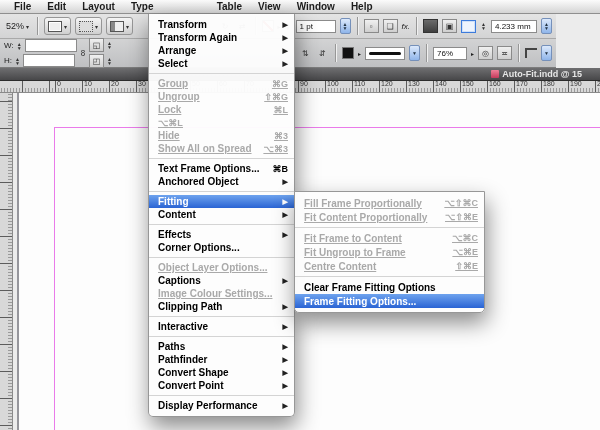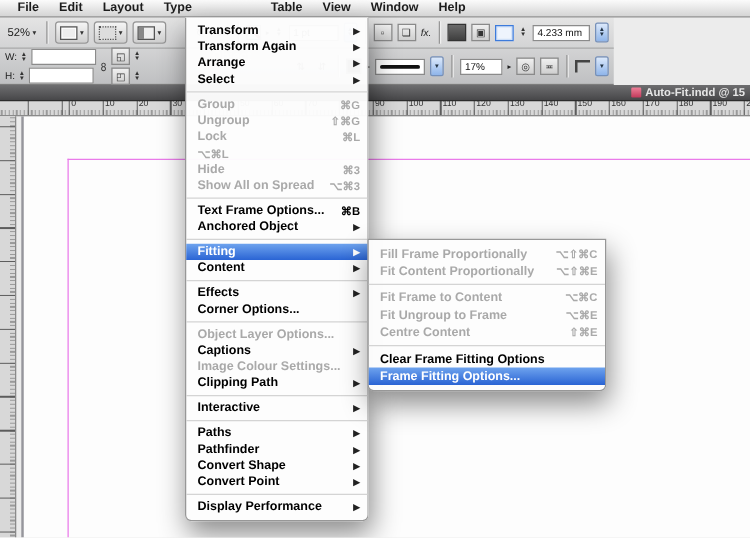--- a/index.html
+++ b/index.html
@@ -7,21 +7,21 @@
     font-family:"Liberation Sans",sans-serif;background:#ececec;-webkit-font-smoothing:antialiased;}
 
   
   #menubar{position:absolute;left:0;top:0;width:600px;height:14px;
     background:linear-gradient(#fbfbfb,#d4d4d4);border-bottom:1px solid #8f8f8f;
     display:flex;align-items:stretch;padding-left:6px;box-sizing:border-box;z-index:30;}
   .mb-item{font-size:10px;font-weight:bold;color:#1c1c1c;line-height:13px;padding:0 8px;cursor:default;}
   .mb-item.active{background:linear-gradient(#71a6f0,#2e68d4);color:#fff;margin-top:39px;}
 
   
-  #control-panel{position:absolute;left:0;top:14px;width:491px;height:54px;
+  #control-panel{position:absolute;left:0;top:14px;width:556px;height:54px;
     background:linear-gradient(#e4e4e4,#bfc0c2);border-bottom:1px solid #7c7c7c;box-sizing:border-box;z-index:5;}
   .tb-row{display:flex;align-items:center;gap:4px;padding:0 4px;box-sizing:border-box;}
   #tb-row-a{height:25px;border-bottom:1px solid #a9a9a9;}
   #tb-row-b{height:28px;}
   .flex1{flex:1;}
   .vsep{width:1px;height:18px;background:#979797;box-shadow:1px 0 0 #f0f0f0;margin:0 2px;}
   .zoom-ctl{display:flex;align-items:center;gap:2px;font-size:9px;color:#222;padding:1px 2px;}
   .da{font-size:6px;color:#333;}
   .tb-btn{display:flex;align-items:center;gap:2px;height:16px;padding:0 3px;border:1px solid #969696;border-radius:3px;
     background:linear-gradient(#f5f5f5,#cfcfcf);}
@@ -44,21 +44,21 @@
   .stack{display:flex;flex-direction:column;gap:2px;justify-content:center;}
   .hrow{display:flex;align-items:center;gap:2px;}
   .lab{font-size:8px;color:#222;}
   .line-thick{width:34px;height:3px;background:#111;border-radius:2px;}
   .chain{font-size:8px;color:#333;transform:scaleY(1.2);}
   .corner-ic{width:10px;height:8px;border-top:2px solid #444;border-left:2px solid #444;}
 
   
   #titlebar{position:absolute;left:0;top:68px;width:600px;height:12px;
     background:linear-gradient(#6e6e70,#474749);border-bottom:1px solid #2c2c2c;z-index:5;}
-  #title-wrap{position:absolute;right:0;top:0;height:12px;display:flex;align-items:center;gap:3px;padding-right:4px;}
+  #title-wrap{position:absolute;right:0;top:0;height:12px;display:flex;align-items:center;gap:3px;padding-right:18px;}
   #doc-icon{width:8px;height:8px;background:linear-gradient(#ef8099,#c23a5b);border-radius:1px;}
   #doc-title{font-size:9px;font-weight:bold;color:#e6e6e6;white-space:nowrap;}
 
   
   #hruler{position:absolute;left:0;top:80px;width:600px;height:13px;background:#d8d8d8;
     border-bottom:1px solid #8a8a8a;box-sizing:border-box;z-index:4;
     background-image:
       repeating-linear-gradient(90deg,#5c5c5c 0 1px,transparent 1px 27px),
       repeating-linear-gradient(90deg,#9a9a9a 0 1px,transparent 1px 3px);
     background-position:55px 0,55px bottom;background-size:auto 100%,auto 4px;background-repeat:repeat-x;}
@@ -80,21 +80,21 @@
   .menu-panel{position:absolute;background:rgba(253,253,253,0.97);border:1px solid #979797;
     box-shadow:2px 10px 22px rgba(0,0,0,0.45);box-sizing:border-box;padding:4px 0;z-index:40;}
   #object-menu{left:148px;top:14px;width:147px;border-top:none;border-radius:0 0 5px 5px;}
   #fitting-submenu{left:294px;top:191px;width:191px;border-radius:0 0 5px 5px;z-index:41;}
   .mi{display:flex;align-items:center;height:13px;font-size:10px;font-weight:bold;color:#000;
     padding:0 6px 0 9px;cursor:default;}
   #fitting-submenu .mi{height:14px;}
   .mi .lbl{flex:1;white-space:nowrap;overflow:hidden;}
   .mi .sc{font-size:9px;letter-spacing:0px;color:#000;}
   .mi .arrow{font-size:7px;color:#222;margin-left:6px;}
-  .mi.disabled,.mi.disabled .sc,.mi.disabled .arrow{color:#a9a9a9;}
+  .mi.disabled,.mi.disabled .sc,.mi.disabled .arrow{color:#a9a9a9;text-decoration:underline;}
   .mi.hl{background:linear-gradient(#6ea3ee,#2a64d4);color:#fff;align-items:center;}
   .mi.hl .sc,.mi.hl .arrow{color:#fff;}
   .msep{height:1px;background:#d4d4d4;margin:3px 0;}
 </style>
 </head>
 <body>
 
 <div id="screen">
 
   <div id="doc">
@@ -234,21 +234,21 @@
       <span class="swatch fill"></span>
       <span class="tri">▸</span>
       <div class="fld" style="width:40px;">
           <span class="line-thick"></span>
         </div>
       <span class="blue-btn">
           <span>▼</span>
         </span>
       <div class="vsep"></div>
       <div class="fld" style="width:34px;">
-          <span>17%</span>
+          <span>76%</span>
         </div>
       <span class="tri">▸</span>
       <span class="mini-ic">◎</span>
       <span class="mini-ic">≖</span>
       <div class="vsep"></div>
       <span class="corner-ic"></span>
       <span class="blue-btn">
           <span>▼</span>
         </span>
     </div>

